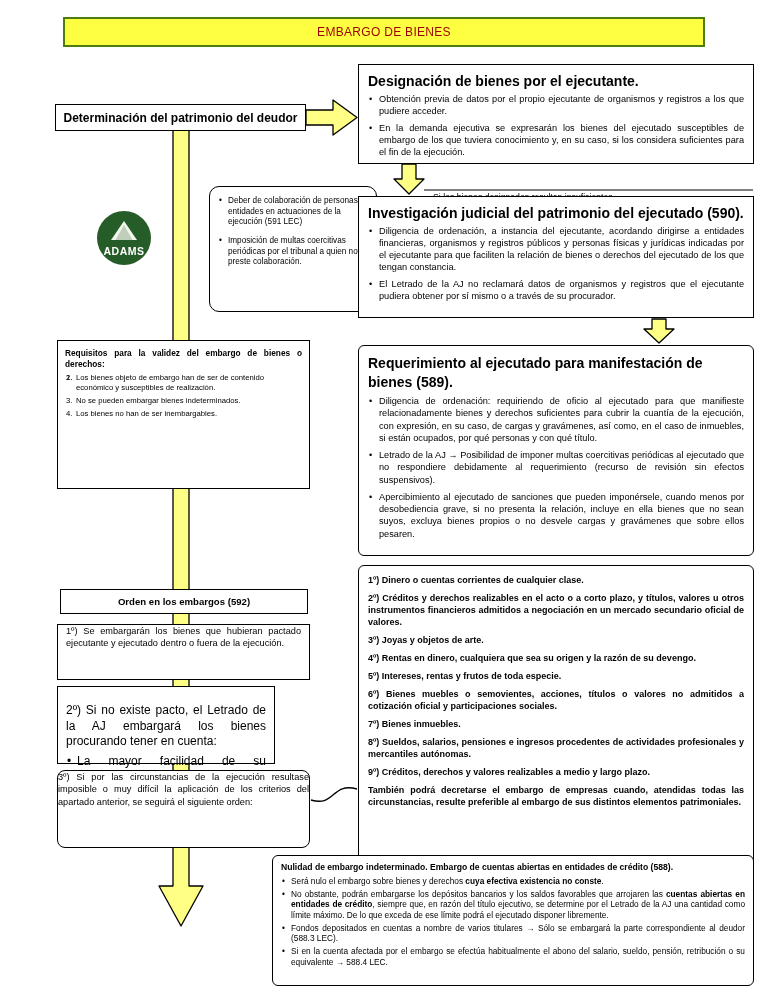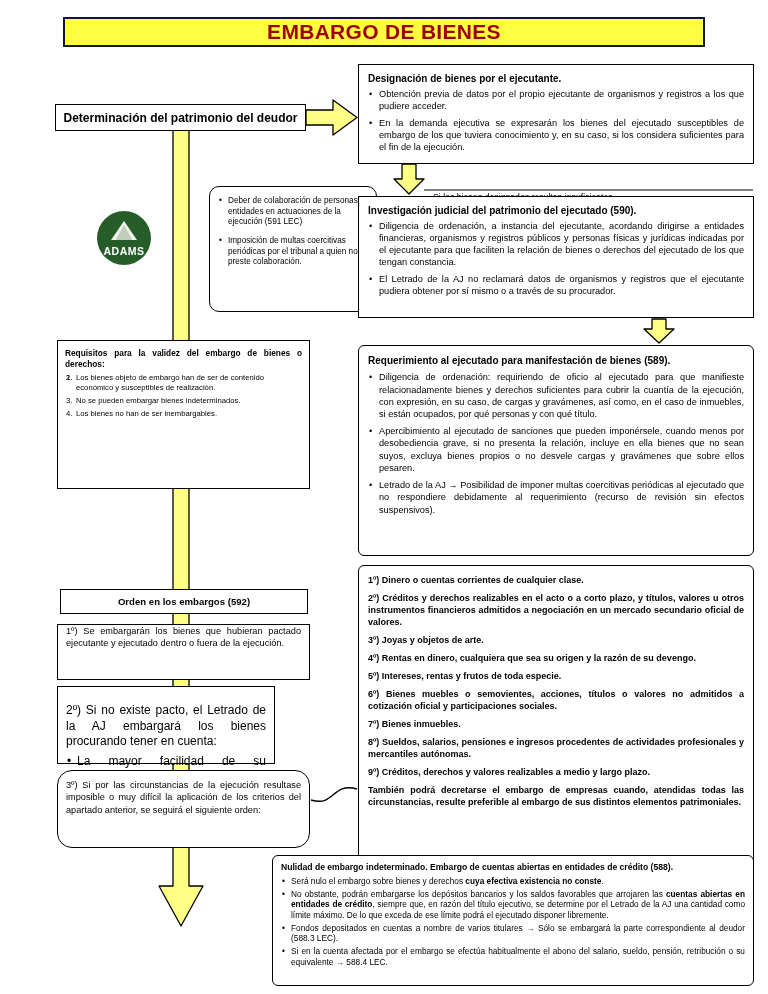--- a/index.html
+++ b/index.html
@@ -8,23 +8,23 @@
     position:relative; width:768px; height:994px; background:#ffffff;
     font-family:"Liberation Sans", sans-serif; color:#000; overflow:hidden;
   }
   svg.overlay { position:absolute; left:0; top:0; z-index:1; }
   .arr { fill:#ffff85; stroke:#000; stroke-width:1.3; stroke-linejoin:round; }
   .curve { fill:none; stroke:#000; stroke-width:1.3; }
   .hline { stroke:#000; stroke-width:1; }
 
   .banner {
     position:absolute; left:63px; top:17px; width:642px; height:30px;
-    background:#ffff42; border:2px solid #0f172a; z-index:2;
+    background:#ffff42; border:2px solid #4d7c0f; z-index:2;
     display:flex; align-items:center; justify-content:center;
-    font-weight:bold; font-size:21px; color:#9c0000; letter-spacing:.3px;
+    font-weight:normal; font-size:12px; color:#9c0000; letter-spacing:.3px;
   }
   .box { position:absolute; background:#fff; border:1.3px solid #000; z-index:2; }
 
   .det { left:55px; top:104px; width:251px; height:27px; border-width:1.6px;
     display:flex; align-items:center; justify-content:center;
     font-weight:bold; font-size:12px; text-align:center; }
 
   .logo { position:absolute; left:96px; top:210px; width:56px; height:56px; z-index:2; }
 
   .colab { left:209px; top:186px; width:168px; height:126px; border-radius:10px;
@@ -36,24 +36,24 @@
   .req-title { font-weight:bold; font-size:8.3px; text-align:justify; margin-bottom:4px; }
   .req-item { position:relative; padding-left:11px; margin-bottom:3px; text-align:left; }
   .req-item .num { position:absolute; left:1px; }
 
   .orden-t { left:60px; top:589px; width:248px; height:25px;
     display:flex; align-items:center; justify-content:center;
     font-weight:bold; font-size:9.6px; }
   .p1 { left:57px; top:624px; width:253px; height:56px; padding:0 8px; font-size:9.2px; line-height:1.32; text-align:justify; }
   .p2 { left:57px; top:686px; width:218px; height:78px; padding:16px 8px; font-size:12px; line-height:1.3; }
   .p2 .intro { text-align:justify; margin-bottom:4px; }
-  .p3 { left:57px; top:770px; width:253px; height:78px; padding:8px; font-size:9.2px; line-height:1.35; text-align:justify; border-radius:15px; }
+  .p3 { left:57px; top:770px; width:253px; height:78px; font-size:9.2px; line-height:1.35; text-align:justify; border-radius:8px; }
 
   .rbox { left:358px; width:396px; }
-  .bt { font-weight:bold; font-size:10px; margin-bottom:4px; }
+  .bt { font-weight:bold; font-size:14px; margin-bottom:4px; }
   .b { position:relative; padding-left:11px; margin-bottom:5px; text-align:justify; }
   .b::before { content:"•"; position:absolute; left:1px; }
 
   .r1 { top:64px; height:100px; padding:7px 9px; font-size:9.2px; line-height:1.3; }
   .label-insuf { position:absolute; left:433px; top:192px; font-size:8.7px; z-index:2; }
   .r2 { top:196px; height:122px; padding:7px 9px; font-size:9.2px; line-height:1.3; }
   .r3 { top:345px; height:211px; padding:8px 9px; font-size:9.2px; line-height:1.33; border-radius:6px; }
   .r4 { top:565px; height:316px; padding:9px 9px; font-size:9px; line-height:1.3; border-radius:6px; }
   .it { font-weight:bold; text-align:justify; margin-bottom:6.5px; }
   .r5 { left:272px; top:855px; width:482px; height:131px; padding:6px 8px; font-size:8.3px; line-height:1.24; border-radius:6px; }
@@ -131,22 +131,22 @@
 
   <div class="box rbox r2">
     <div class="bt">Investigación judicial del patrimonio del ejecutado (590).</div>
     <div class="b">Diligencia de ordenación, a instancia del ejecutante, acordando dirigirse a entidades financieras, organismos y registros públicos y personas físicas y jurídicas indicadas por el ejecutante para que faciliten la relación de bienes o derechos del ejecutado de los que tengan constancia.</div>
     <div class="b">El Letrado de la AJ no reclamará datos de organismos y registros que el ejecutante pudiera obtener por sí mismo o a través de su procurador.</div>
   </div>
 
   <div class="box rbox r3">
     <div class="bt">Requerimiento al ejecutado para manifestación de bienes (589).</div>
     <div class="b">Diligencia de ordenación: requiriendo de oficio al ejecutado para que manifieste relacionadamente bienes y derechos suficientes para cubrir la cuantía de la ejecución, con expresión, en su caso, de cargas y gravámenes, así como, en el caso de inmuebles, si están ocupados, por qué personas y con qué título.</div>
+    <div class="b">Letrado de la AJ → Posibilidad de imponer multas coercitivas periódicas al ejecutado que no respondiere debidamente al requerimiento (recurso de revisión sin efectos suspensivos).</div>
     <div class="b">Apercibimiento al ejecutado de sanciones que pueden imponérsele, cuando menos por desobediencia grave, si no presenta la relación, incluye en ella bienes que no sean suyos, excluya bienes propios o no desvele cargas y gravámenes que sobre ellos pesaren.</div>
-    <div class="b">Letrado de la AJ → Posibilidad de imponer multas coercitivas periódicas al ejecutado que no respondiere debidamente al requerimiento (recurso de revisión sin efectos suspensivos).</div>
   </div>
 
   <div class="box rbox r4">
     <div class="it">1º) Dinero o cuentas corrientes de cualquier clase.</div>
     <div class="it">2º) Créditos y derechos realizables en el acto o a corto plazo, y títulos, valores u otros instrumentos financieros admitidos a negociación en un mercado secundario oficial de valores.</div>
     <div class="it">3º) Joyas y objetos de arte.</div>
     <div class="it">4º) Rentas en dinero, cualquiera que sea su origen y la razón de su devengo.</div>
     <div class="it">5º) Intereses, rentas y frutos de toda especie.</div>
     <div class="it">6º) Bienes muebles o semovientes, acciones, títulos o valores no admitidos a cotización oficial y participaciones sociales.</div>
     <div class="it">7º) Bienes inmuebles.</div>

